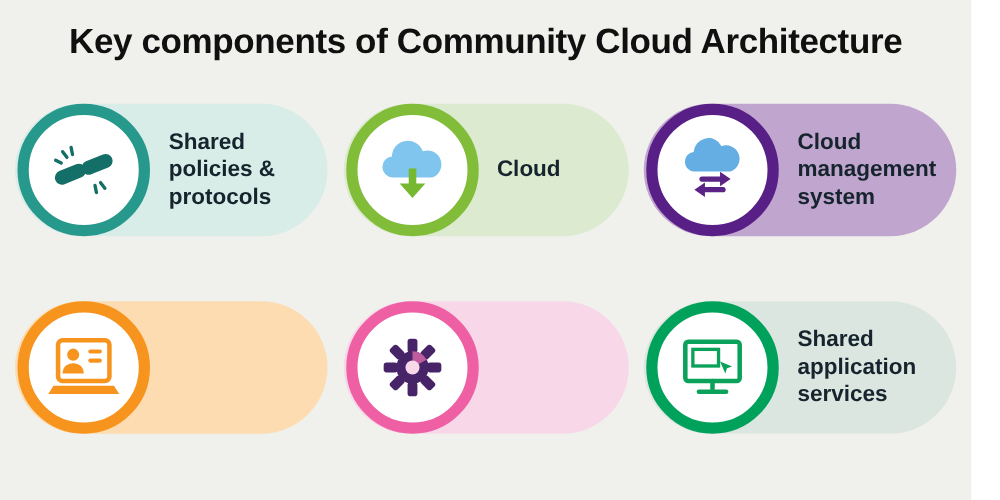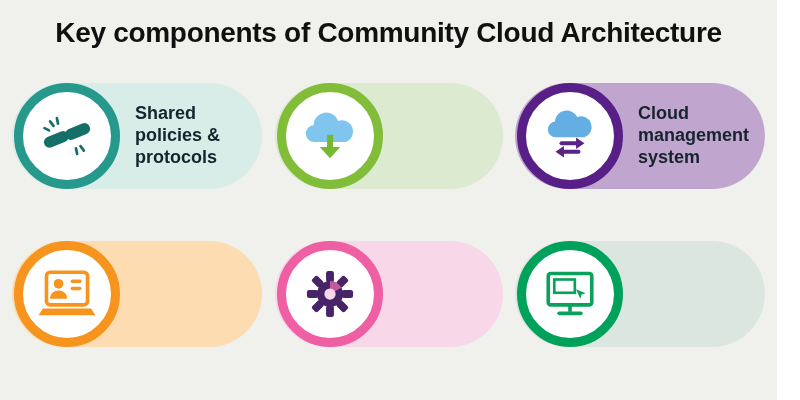--- a/index.html
+++ b/index.html
@@ -101,20 +101,21 @@
     <div class="card" style="--ring: #82bd3a; --pill: #dcead0; --icon: #7fc5ee; --accent: #76b82f;">
       <div class="badge">
         <svg viewBox="0 0 48 48" width="58" height="58" aria-hidden="true">
           <path class="ic-main" d="M11 29a7 7 0 0 1-.6-13.97A10.5 10.5 0 0 1 30.8 11.6 7.5 7.5 0 0 1 37 29z"></path>
           <g class="ic-accent">
             <rect x="21.5" y="23" width="5" height="11"></rect>
             <path d="M15.5 33 24 42.5 32.5 33z"></path>
           </g>
         </svg>
       </div>
+      <div class="label">Cloud</div>
     </div>
 
     <div class="card" style="--ring: #581f87; --pill: #c0a5cf; --icon: #64aee3; --accent: #5b2385;">
       <div class="badge">
         <svg viewBox="0 0 48 48" width="58" height="58" aria-hidden="true">
           <path class="ic-main" d="M12 25a6.5 6.5 0 0 1-.5-12.96A9.8 9.8 0 0 1 30 8.2 7 7 0 0 1 36 25z"></path>
           <g class="ic-accent-stroke" stroke-width="3.4" stroke-linecap="round">
             <path d="M17 30h12"></path>
             <path d="M31 37H19"></path>
           </g>
@@ -167,16 +168,17 @@
         <svg viewBox="0 0 48 48" width="58" height="58" aria-hidden="true">
           <rect class="ic-stroke" stroke-width="3" x="6" y="7" width="36" height="26" rx="2"></rect>
           <rect class="ic-stroke" stroke-width="2.2" x="11" y="12" width="17" height="11"></rect>
           <path class="ic-main" d="M29 20l8 3.4-3.4 1.1-1.1 3.4z"></path>
           <g class="ic-stroke" stroke-width="3" stroke-linecap="round">
             <line x1="24" y1="33" x2="24" y2="38"></line>
             <line x1="15" y1="40" x2="33" y2="40"></line>
           </g>
         </svg>
       </div>
+      <div class="label">Shared application services</div>
     </div>
 
   </div>
 </div>
 
 </body></html>

